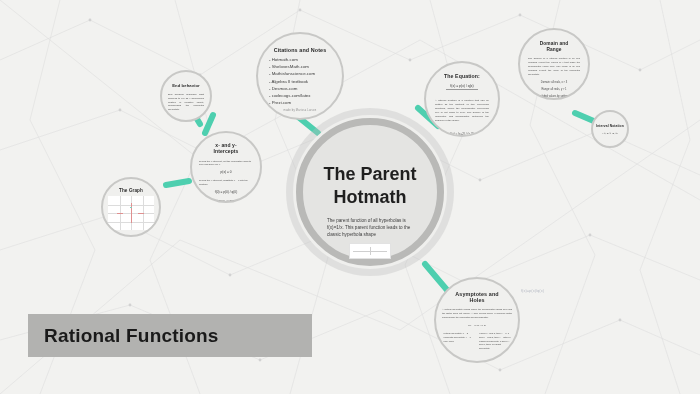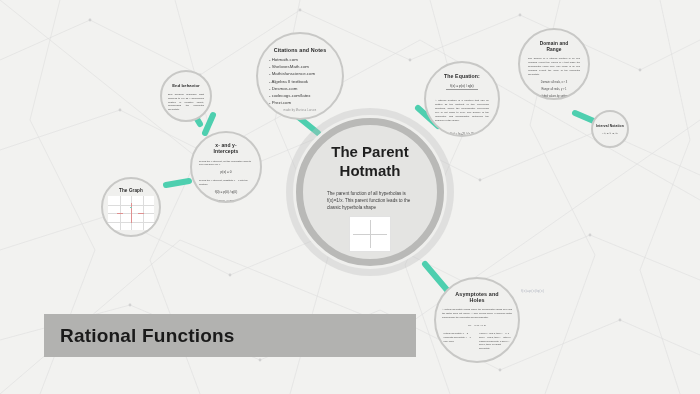--- a/index.html
+++ b/index.html
@@ -40,21 +40,21 @@
     position:absolute;z-index:4;
     left:296px;top:118px;width:148px;height:148px;
     border-radius:50%;
     background:#e4e4e2;
     border:7px solid #b9b9b7;
     box-sizing:border-box;
     box-shadow:0 0 0 3px #efefed, 0 0 0 10px rgba(190,190,188,.35);
     display:flex;flex-direction:column;align-items:center;
   }
   #hub .hub-title{
-    margin-top:18px;font-size:15px;font-weight:bold;color:#1f1f1f;
+    margin-top:38px;font-size:18px;font-weight:bold;color:#1f1f1f;
     line-height:1.25;text-align:center;
   }
   #hub .hub-body{
     margin-top:9px;width:86px;font-size:4.6px;color:#3d3d3d;
     line-height:1.55;text-align:left;
   }
   #hub .hub-thumb{
     margin-top:5px;width:40px;height:34px;background:#ffffff;
     border:1px solid #e2e2e2;position:relative;
   }
@@ -111,21 +111,21 @@
   #b-graph .grid .gl{position:absolute;background:#dcdcdc;}
 
   #b-asym{left:434px;top:277px;width:86px;height:86px;}
   #b-asym .b-title{font-size:5.4px;margin-top:12px;}
   #b-asym .b-body{font-size:2.3px;margin-top:5px;padding:0 6px;line-height:1.6;text-align:justify;}
   #b-asym .cols{display:flex;gap:4px;margin-top:4px;padding:0 7px;}
   #b-asym .cols div{font-size:2.3px;color:#4a4a4a;line-height:1.65;text-align:left;flex:1;}
 
   
   #titlebar{
-    position:absolute;z-index:6;left:44px;top:314px;width:372px;height:43px;
+    position:absolute;z-index:6;left:28px;top:314px;width:284px;height:43px;
     background:#b2b2b0;display:flex;align-items:center;
   }
   #titlebar .t-text{
     margin-left:16px;font-size:19px;font-weight:bold;color:#1a1a1a;
     letter-spacing:.2px;
   }
 
   
   #stray{
     position:absolute;z-index:3;left:521px;top:289px;

